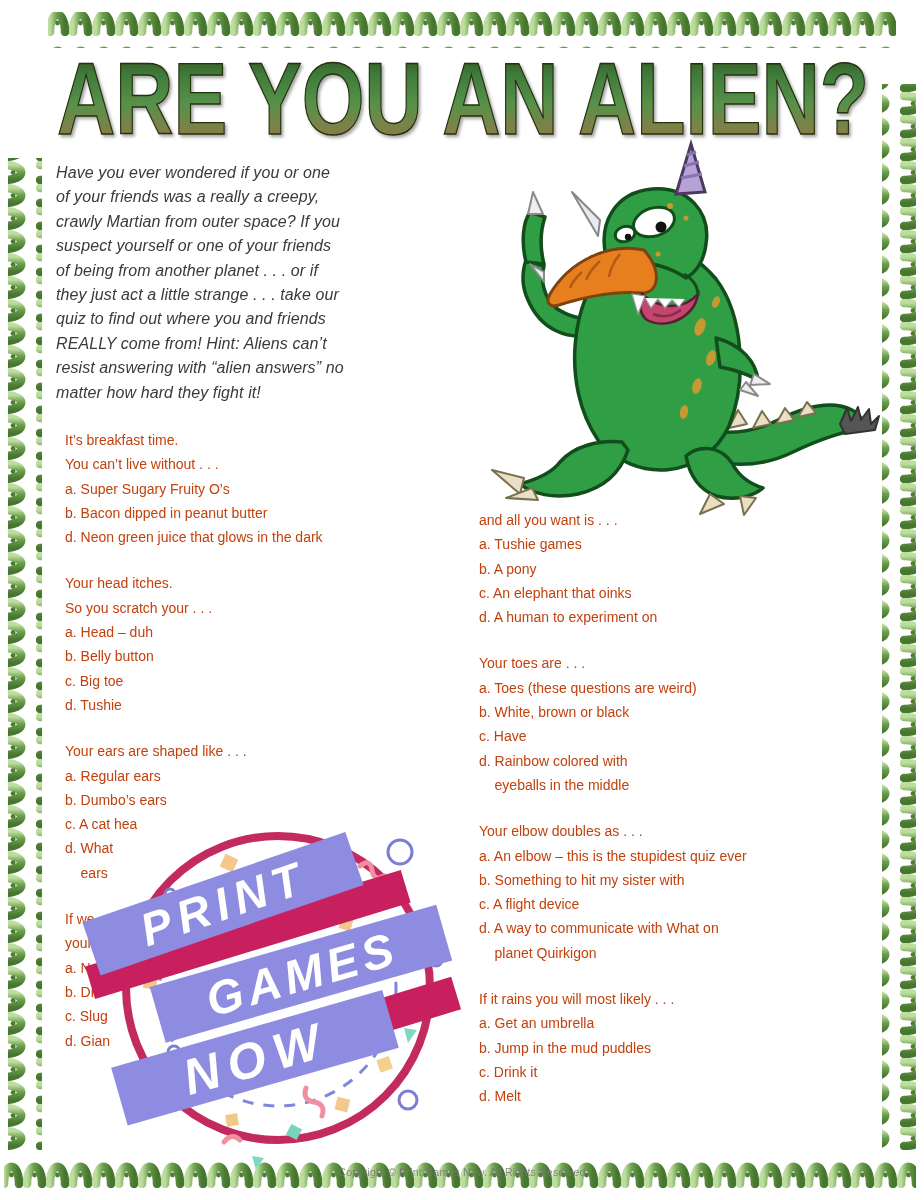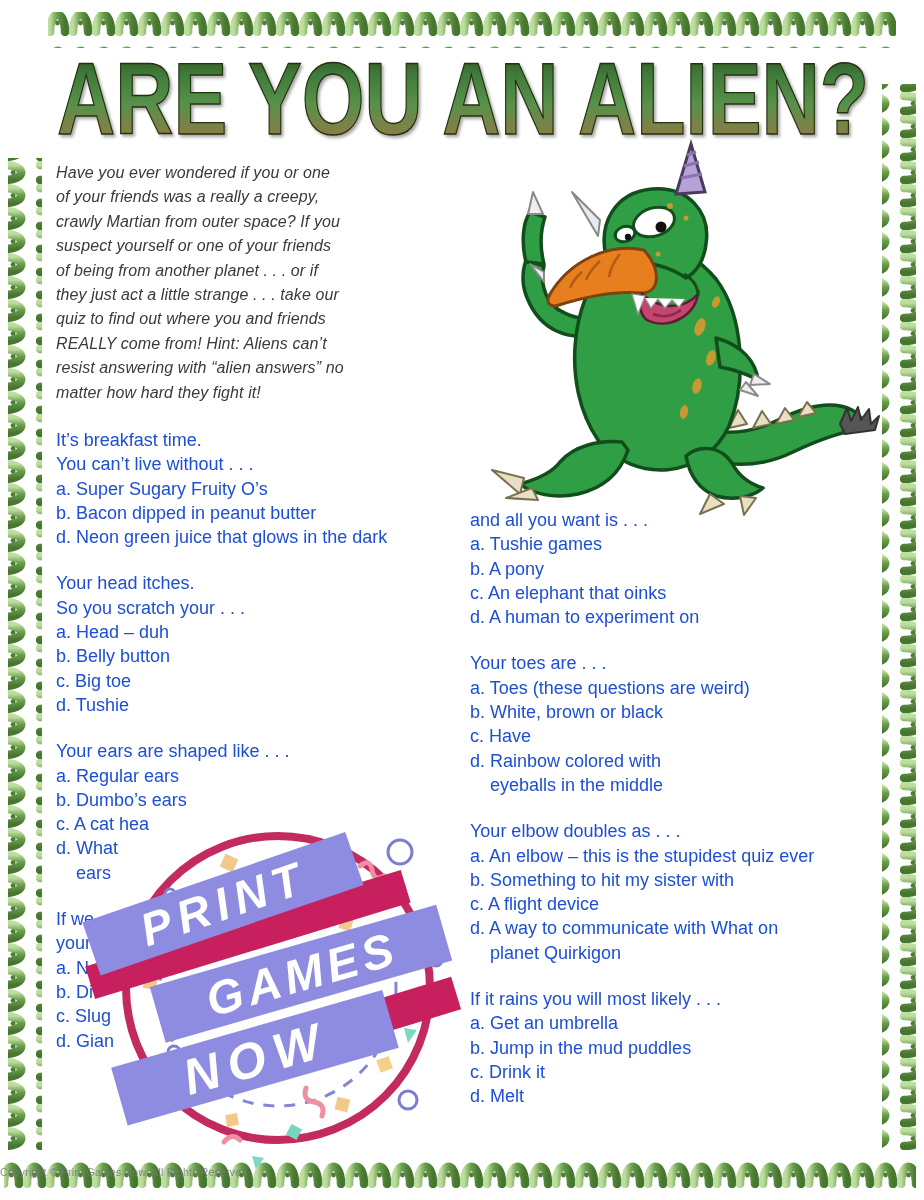--- a/index.html
+++ b/index.html
@@ -7,29 +7,29 @@
     width:924px;height:1200px;position:relative;background:#ffffff;
     font-family:"Liberation Sans","DejaVu Sans",sans-serif;overflow:hidden;
   }
   .title-wrap{position:absolute;left:48px;top:52px;width:830px;height:100px;z-index:4;}
   .intro{
     position:absolute;left:56px;top:161px;width:424px;z-index:2;
     font-style:italic;font-size:16px;line-height:24.4px;color:#3a3a3a;
     white-space:pre-line;letter-spacing:.1px;
   }
   .dino{position:absolute;left:448px;top:122px;width:440px;height:400px;z-index:5;}
-  .col{position:absolute;font-size:18px;line-height:24.3px;color:#1d4ed8;z-index:2;}
+  .col{position:absolute;font-size:14px;line-height:24.3px;color:#c2410c;z-index:2;margin-left:9px;}
   .col-left{left:56px;top:428px;width:418px;}
   .col-right{left:470px;top:508px;width:448px;}
   .q-block{margin-bottom:22px;}
   .q-line{white-space:pre-wrap;}
   .stamp{position:absolute;left:78px;top:800px;width:398px;height:378px;z-index:20;}
   .border-svg{position:absolute;left:0;top:0;width:924px;height:1200px;z-index:28;pointer-events:none;}
   .footer{
-    position:absolute;left:0;right:0;top:1166px;text-align:left;z-index:30;
+    position:absolute;left:0;right:0;top:1166px;text-align:center;z-index:30;
     font-size:10.5px;color:#777777;opacity:.85;letter-spacing:.2px;
   }
 </style>
 </head>
 <body>
 
 <div class="title-wrap">
   <svg width="830" height="100" viewBox="0 0 830 100">
     <defs>
       <linearGradient id="tgrad" x1="0" y1="0" x2="0" y2="1">

